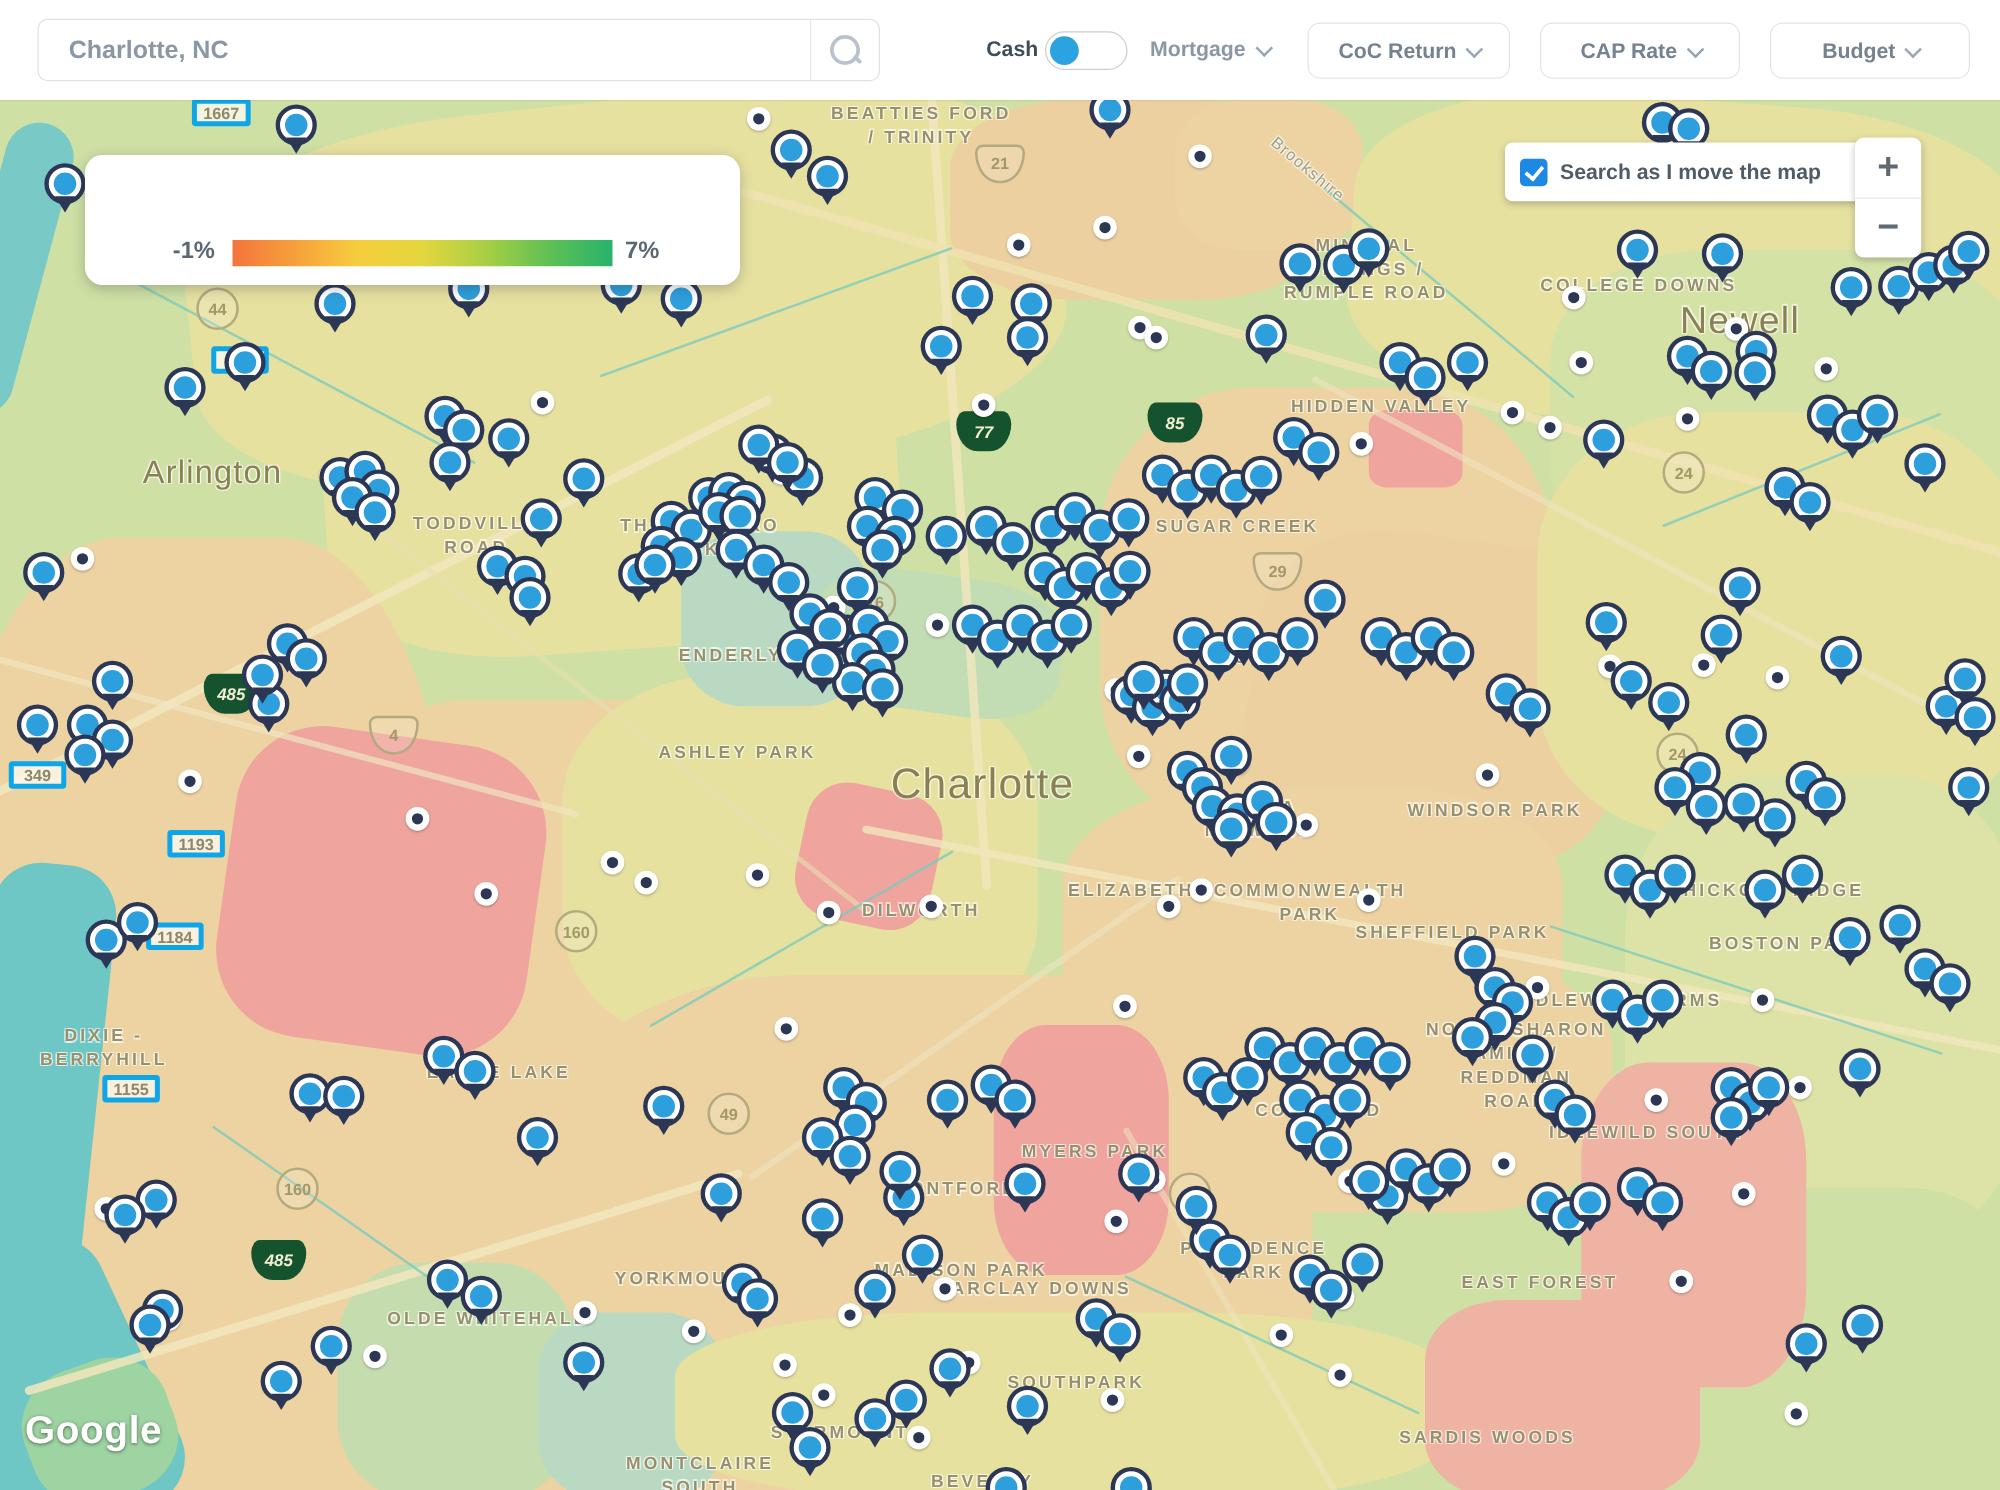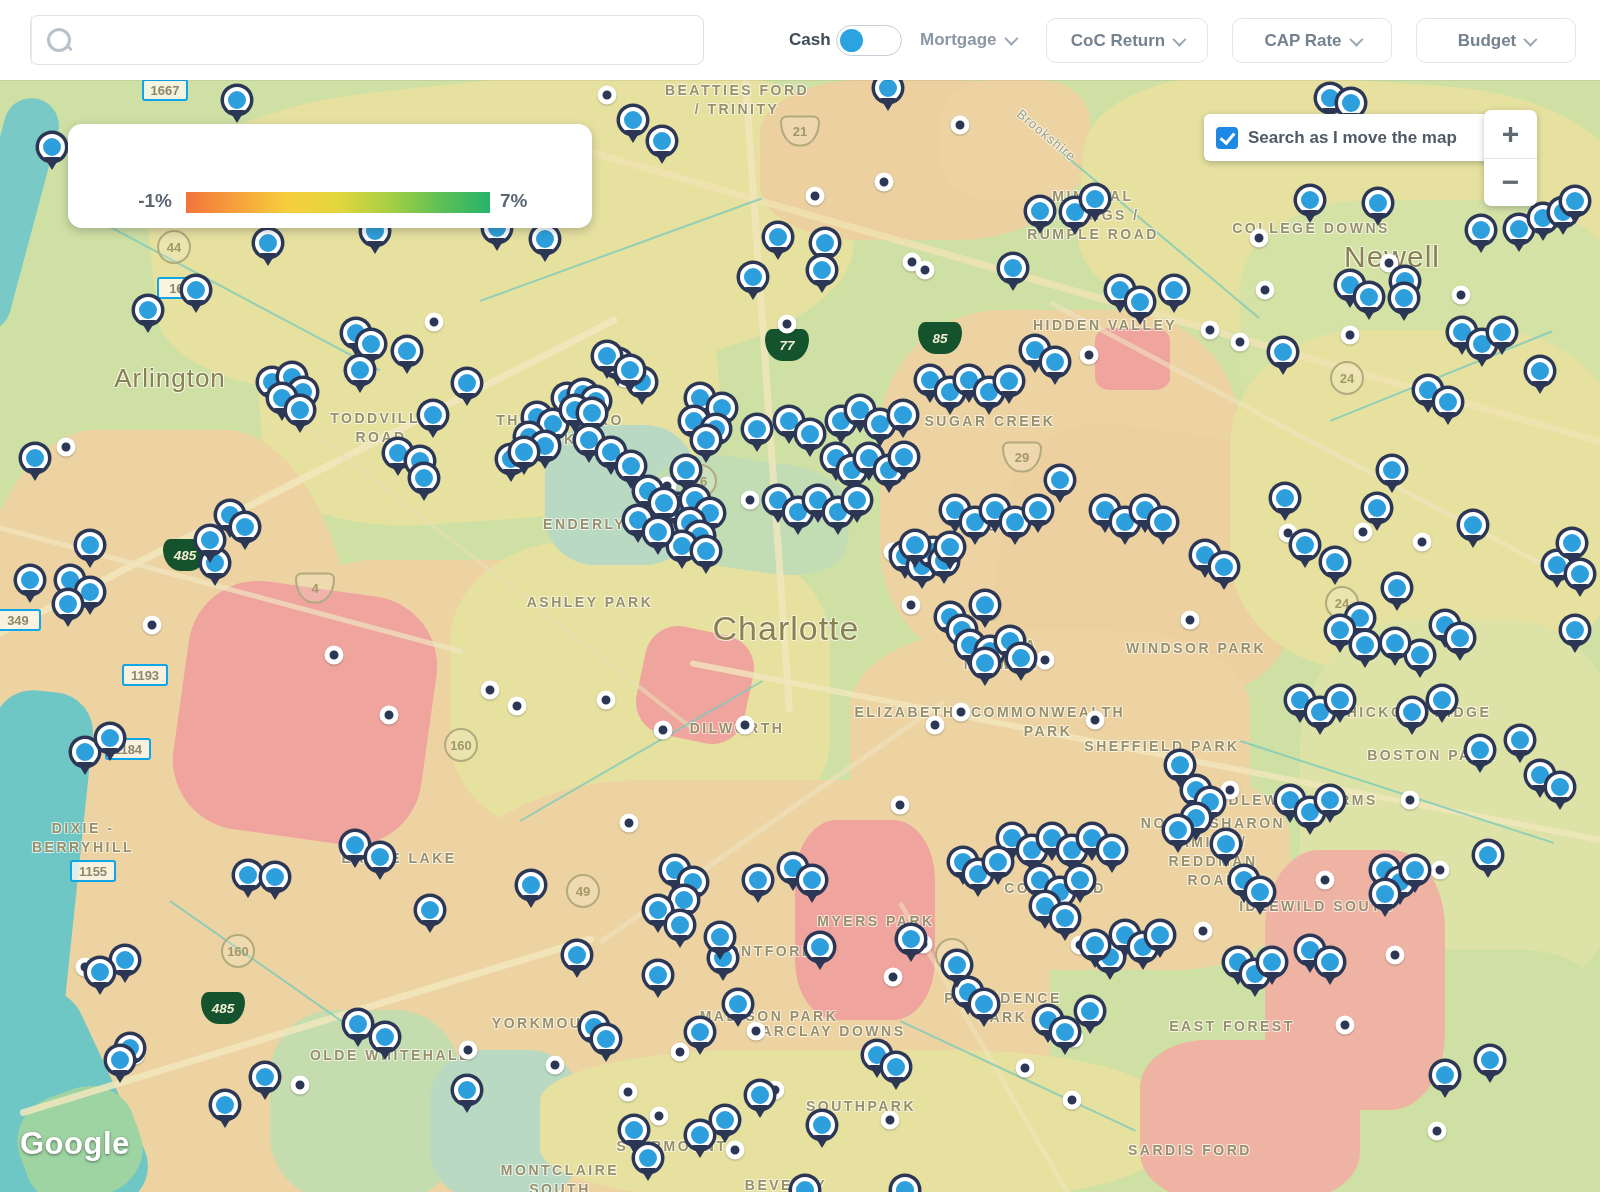--- a/index.html
+++ b/index.html
@@ -12,22 +12,22 @@
   .mlabel{position:absolute;transform:translate(-50%,-50%);white-space:pre-line;text-align:center;
     text-shadow:-1px -1px 0 rgba(255,255,255,.55),1px -1px 0 rgba(255,255,255,.55),
                 -1px 1px 0 rgba(255,255,255,.55),1px 1px 0 rgba(255,255,255,.55);}
   .mlabel.hood{color:#98906a;font-size:14px;font-weight:700;letter-spacing:2.5px;line-height:1.35;}
   .mlabel.city{color:#8a8152;font-size:26px;font-weight:400;letter-spacing:1px;}
   .mlabel.road{color:#9aa087;font-size:13px;letter-spacing:1px;font-weight:400;}
   .sh{position:absolute;transform:translate(-50%,-50%);display:flex;align-items:center;justify-content:center;
       font-weight:700;box-sizing:border-box;}
   .sh.circle{width:34px;height:34px;border:2px solid #b3aa7e;border-radius:50%;font-size:13px;
       color:#a29868;background:rgba(250,247,232,.2);}
-  .sh.rect{min-width:46px;height:22px;padding:0 5px;border:2px solid #0ea5e9;border-radius:3px;
-      background:rgba(252,250,240,.78);font-size:13px;color:#8f8769;}
+  .sh.rect{min-width:46px;height:22px;padding:0 5px;border:4px solid #0ea5e9;border-radius:3px;
+      background:rgba(252,250,240,.78);font-size:13px;color:#8f8769;margin-left:12px;}
   .sh.us{width:40px;height:31px;border:2px solid #b3aa7e;border-radius:7px 7px 50% 50%/7px 7px 85% 85%;
       font-size:13px;color:#a29868;background:rgba(250,247,232,.2);}
   .sh.int{width:44px;height:32px;background:#14532d;color:#f3eed3;font-size:13.5px;
       border-radius:9px 9px 50% 50%/13px 13px 88% 88%;font-style:italic;}
   .mdot{position:absolute;width:9px;height:9px;background:#2c3756;border:5px solid #fff;border-radius:50%;
       transform:translate(-50%,-50%);box-shadow:0 1px 2px rgba(0,0,0,.25);}
   .pin{position:absolute;width:18px;height:18px;border-radius:50%;background:#2d9fdc;border:4px solid #fff;
       box-shadow:0 0 0 3.5px #2c3756;transform:translate(-50%,-50%);}
   .pin::after{content:"";position:absolute;left:50%;top:19px;transform:translateX(-50%);
       border:8px solid transparent;border-top:13px solid #2c3756;}
@@ -188,21 +188,21 @@
       <div class="mlabel hood" style="left: 827px; top: 1031px; transform: translate(-50%, -50%);">BARCLAY DOWNS</div>
       <div class="mlabel hood" style="left: 764px; top: 951px; transform: translate(-50%, -50%);">MONTFORD</div>
       <div class="mlabel hood" style="left: 549px; top: 1023px; transform: translate(-50%, -50%);">YORKMOUNT</div>
       <div class="mlabel hood" style="left: 390px; top: 1055px; transform: translate(-50%, -50%);">OLDE WHITEHALL</div>
       <div class="mlabel hood" style="left: 672px; top: 1146px; transform: translate(-50%, -50%);">STARMOUNT</div>
       <div class="mlabel hood" style="left: 560px; top: 1180px; transform: translate(-50%, -50%);">MONTCLAIRE
 SOUTH</div>
       <div class="mlabel hood" style="left: 861px; top: 1106px; transform: translate(-50%, -50%);">SOUTHPARK</div>
       <div class="mlabel hood" style="left: 786px; top: 1185px; transform: translate(-50%, -50%);">BEVERLY</div>
       <div class="mlabel hood" style="left: 1232px; top: 1026px; transform: translate(-50%, -50%);">EAST FOREST</div>
-      <div class="mlabel hood" style="left: 1190px; top: 1150px; transform: translate(-50%, -50%);">SARDIS FORD</div>
+      <div class="mlabel hood" style="left: 1190px; top: 1150px; transform: translate(-50%, -50%);">SARDIS WOODS</div>
       <div class="mlabel road" style="left: 1055px; top: 112px; transform: translate(-50%, -50%) rotate(40deg);">Brookshire</div>
       <div class="sh rect" style="left: 165px; top: 90px;">1667</div>
       <div class="sh us" style="left: 800px; top: 131px;">21</div>
       <div class="sh circle" style="left: 174px; top: 247px;">44</div>
       <div class="sh rect" style="left: 180px; top: 288px;">160</div>
       <div class="sh int" style="left: 787px; top: 345px;">77</div>
       <div class="sh int" style="left: 940px; top: 338px;">85</div>
       <div class="sh us" style="left: 1022px; top: 457px;">29</div>
       <div class="sh circle" style="left: 700px; top: 481px;">16</div>
       <div class="sh circle" style="left: 1347px; top: 378px;">24</div>
@@ -574,20 +574,21 @@
   <div id="zoomctl">
     <div class="zbtn">+</div>
     <div class="zdiv"></div>
     <div class="zbtn">−</div>
   </div>
 
   <div id="glogo">Google</div>
 
   <div id="header">
     <div id="searchbox">
+      <input type="text" placeholder="Charlotte, NC" value="Charlotte, NC" style="">
       <div id="search-divider"></div>
       <div id="search-btn">
         <span class="mag"></span>
       </div>
     </div>
     <div class="hlabel" id="cash-label">Cash</div>
     <div id="toggle">
       <div class="knob"></div>
     </div>
     <div class="hlabel" id="mortgage-label">

